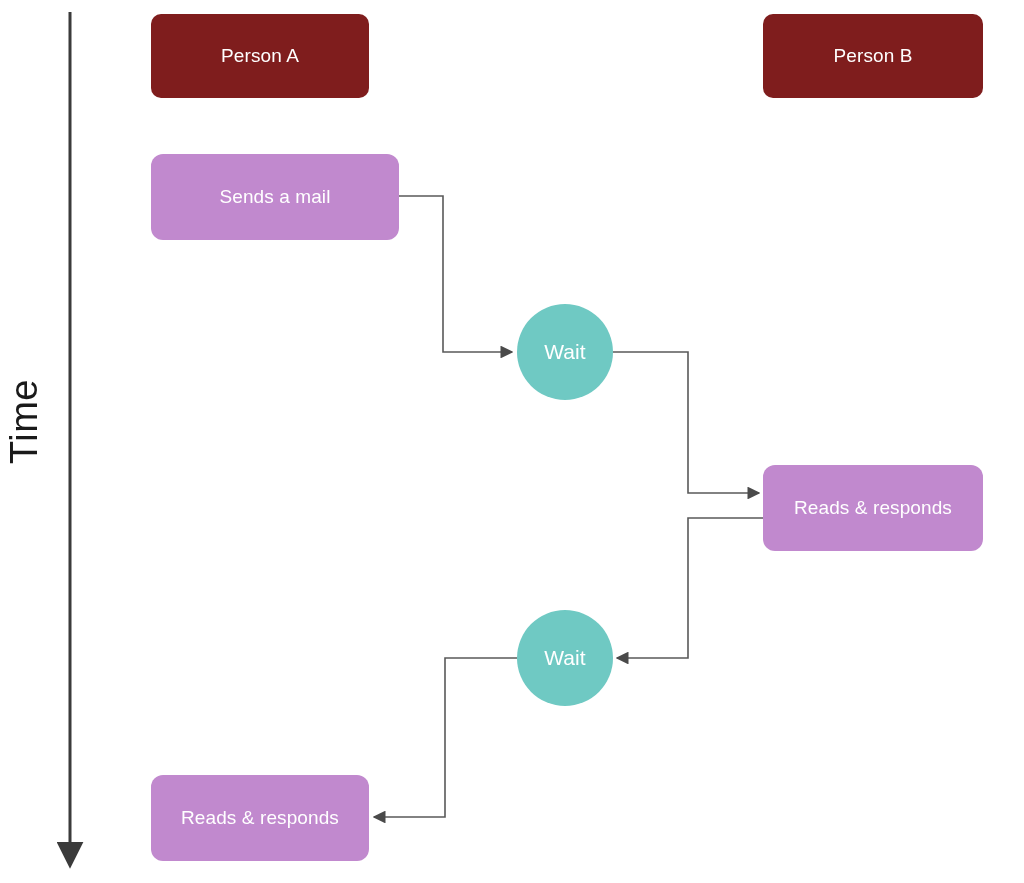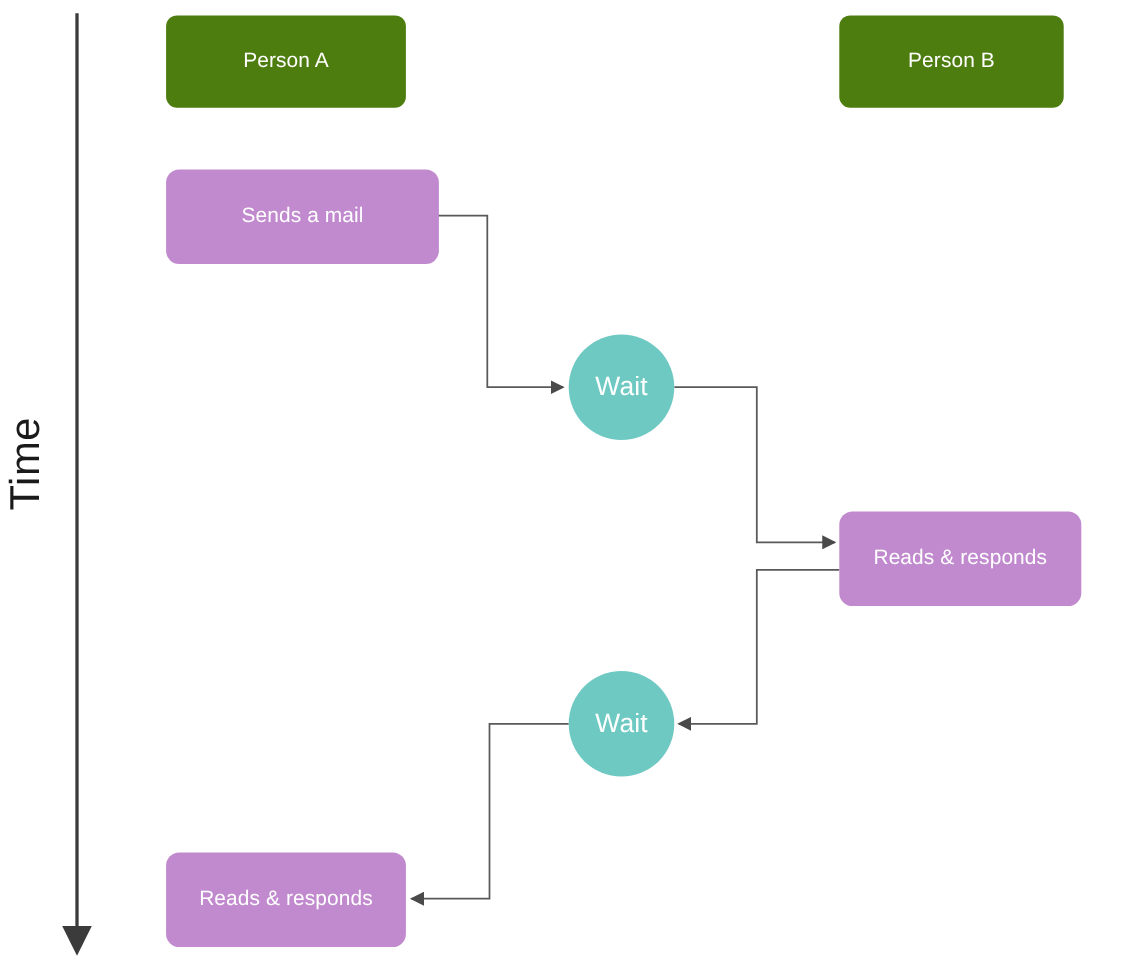--- a/index.html
+++ b/index.html
@@ -24,30 +24,30 @@
     font-size: 19px;
     font-weight: 400;
     letter-spacing: 0.1px;
     text-align: center;
     box-sizing: border-box;
     line-height: 1.2;
     user-select: none;
   }
   .lane-header {
     border-radius: 10px;
-    background: #4d7c0f;
+    background: #7f1d1d;
   }
   .action-box {
     border-radius: 12px;
     background: #c189ce;
   }
   .wait-circle {
     border-radius: 50%;
     background: #6fc9c3;
-    font-size: 24px;
+    font-size: 21px;
   }
   #edges {
     position: absolute;
     left: 0;
     top: 0;
     width: 1024px;
     height: 883px;
     pointer-events: none;
   }
   #time-axis {
@@ -102,21 +102,21 @@
 
     <path d="M 763 518 L 688 518 L 688 658 L 617 658" fill="none" stroke="#595959" stroke-width="1.6" marker-end="url(#edgeArrow)"></path>
 
     <path d="M 517 658 L 445 658 L 445 817 L 374 817" fill="none" stroke="#595959" stroke-width="1.6" marker-end="url(#edgeArrow)"></path>
   </svg>
 
   <div class="node lane-header" style="left:151px; top:14px; width:218px; height:84px;">
     <span>Person A</span>
   </div>
 
-  <div class="node lane-header" style="left:763px; top:14px; width:204px; height:84px;">
+  <div class="node lane-header" style="left:763px; top:14px; width:220px; height:84px;">
     <span>Person B</span>
   </div>
 
   <div class="node action-box" style="left:151px; top:154px; width:248px; height:86px;">
     <span>Sends a mail</span>
   </div>
 
   <div class="node wait-circle" style="left:517px; top:304px; width:96px; height:96px;">
     <span>Wait</span>
   </div>

